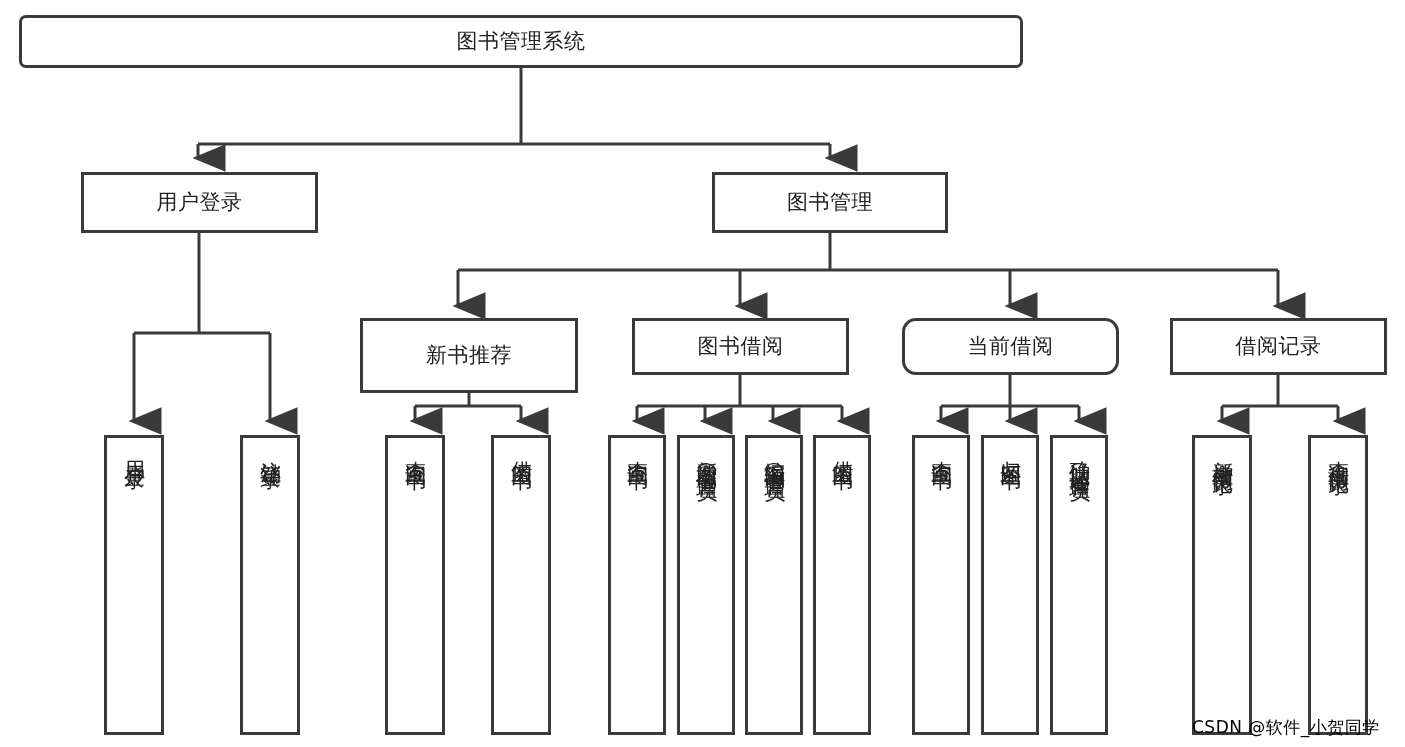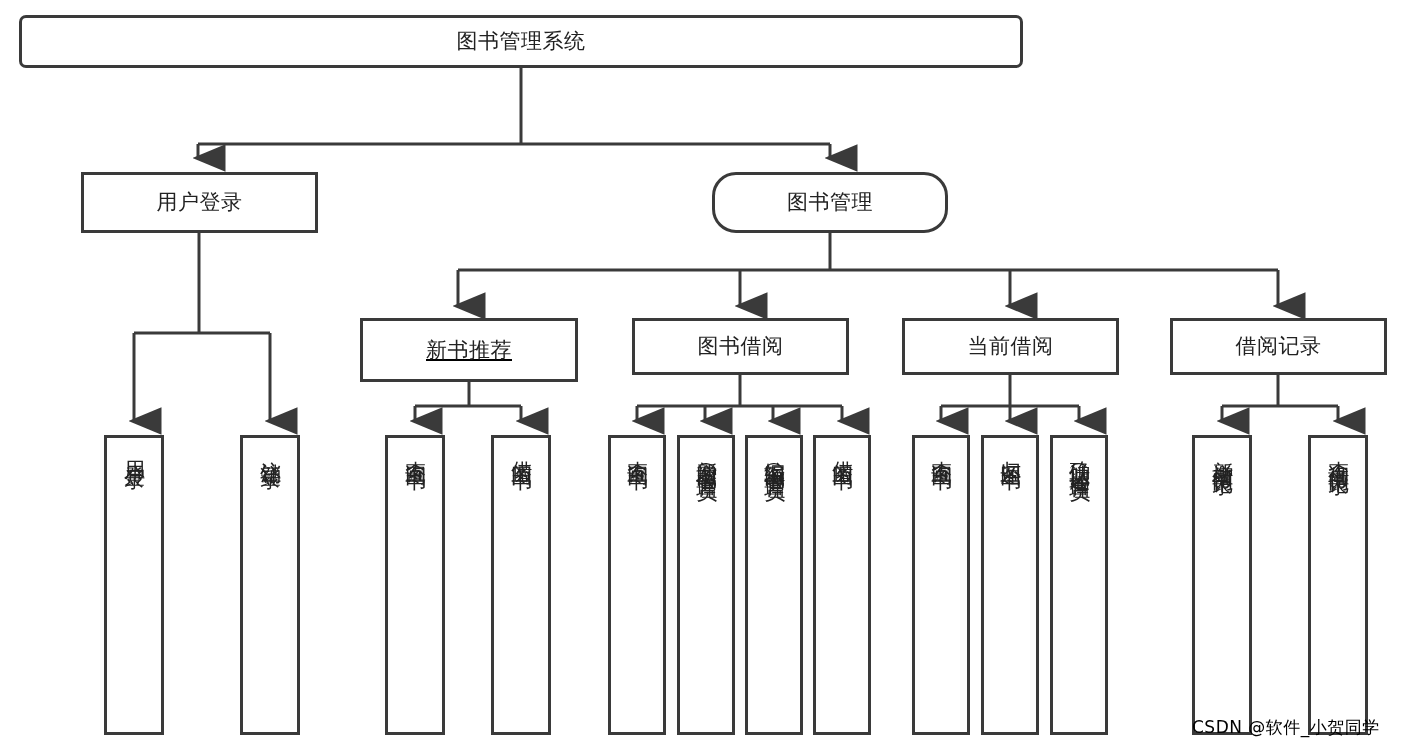--- a/index.html
+++ b/index.html
@@ -124,33 +124,33 @@
   </svg>
 
   <div class="node" style="left:19px; top:15px; width:1004px; height:53px;border-radius:7px;">
     <span class="node-label">图书管理系统</span>
   </div>
 
   <div class="node" style="left:81px; top:172px; width:237px; height:61px;">
     <span class="node-label">用户登录</span>
   </div>
 
-  <div class="node" style="left:712px; top:172px; width:236px; height:61px;border-radius:24px;">
+  <div class="node" style="left:712px; top:172px; width:236px; height:61px;">
     <span class="node-label">图书管理</span>
   </div>
 
-  <div class="node" style="left:360px; top:318px; width:218px; height:64px;text-decoration:underline;">
+  <div class="node" style="left:360px; top:318px; width:218px; height:75px;">
     <span class="node-label">新书推荐</span>
   </div>
 
   <div class="node" style="left:632px; top:318px; width:217px; height:57px;">
     <span class="node-label">图书借阅</span>
   </div>
 
-  <div class="node" style="left:902px; top:318px; width:217px; height:57px;">
+  <div class="node" style="left:902px; top:318px; width:217px; height:57px;border-radius:14px;">
     <span class="node-label">当前借阅</span>
   </div>
 
   <div class="node" style="left:1170px; top:318px; width:217px; height:57px;">
     <span class="node-label">借阅记录</span>
   </div>
 
   <div class="node leaf" style="left:104px; top:435px; width:60px; height:300px;">
     <span class="node-label">用户登录</span>
   </div>

